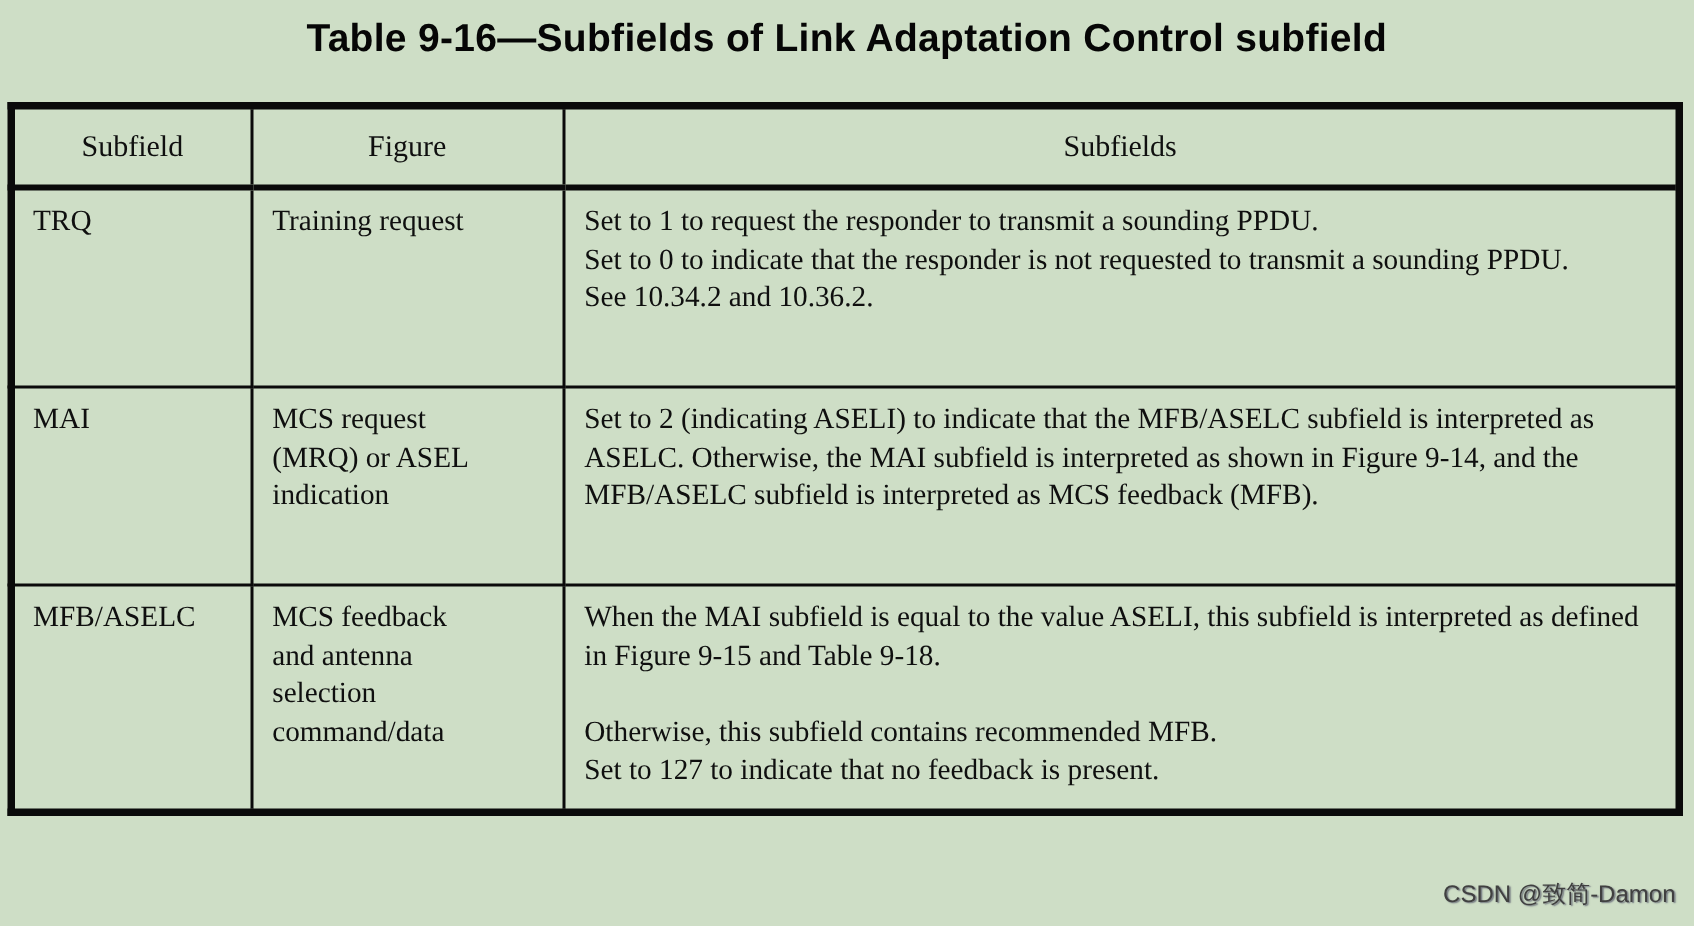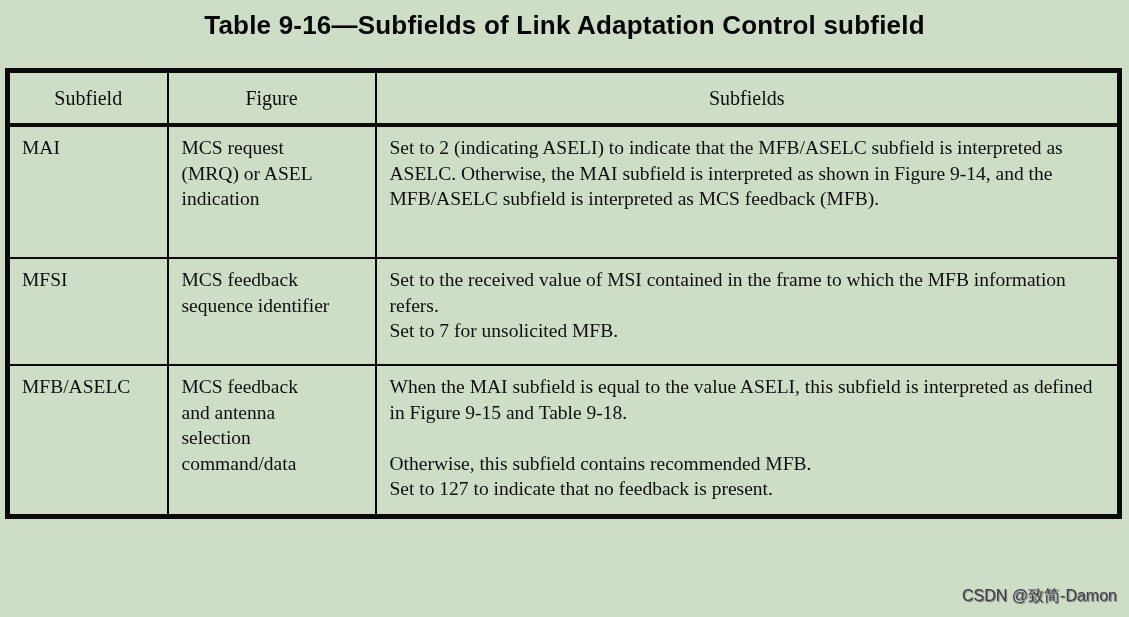--- a/index.html
+++ b/index.html
@@ -90,33 +90,33 @@
     <col class="c3">
   </colgroup>
   <thead>
     <tr>
       <th>Subfield</th>
       <th>Figure</th>
       <th>Subfields</th>
     </tr>
   </thead>
   <tbody>
+    <tr class="row-trq">
+      <td class="subfield-cell">TRQ</td>
+      <td class="meaning-cell">Training request</td>
+      <td class="definition-cell">Set to 1 to request the responder to transmit a sounding PPDU.
+Set to 0 to indicate that the responder is not requested to transmit a sounding PPDU.
+See 10.34.2 and 10.36.2.</td>
+    </tr>
     <tr class="row-mai">
       <td class="subfield-cell">MAI</td>
       <td class="meaning-cell">MCS request
 (MRQ) or ASEL
 indication</td>
       <td class="definition-cell">Set to 2 (indicating ASELI) to indicate that the MFB/ASELC subfield is interpreted as ASELC. Otherwise, the MAI subfield is interpreted as shown in Figure 9-14, and the MFB/ASELC subfield is interpreted as MCS feedback (MFB).</td>
-    </tr>
-    <tr class="row-mfsi">
-      <td class="subfield-cell">MFSI</td>
-      <td class="meaning-cell">MCS feedback
-sequence identifier</td>
-      <td class="definition-cell">Set to the received value of MSI contained in the frame to which the MFB information refers.
-Set to 7 for unsolicited MFB.</td>
     </tr>
     <tr class="row-mfb">
       <td class="subfield-cell">MFB/ASELC</td>
       <td class="meaning-cell">MCS feedback
 and antenna
 selection
 command/data</td>
       <td class="definition-cell">When the MAI subfield is equal to the value ASELI, this subfield is interpreted as defined in Figure 9-15 and Table 9-18.
 
 Otherwise, this subfield contains recommended MFB.

